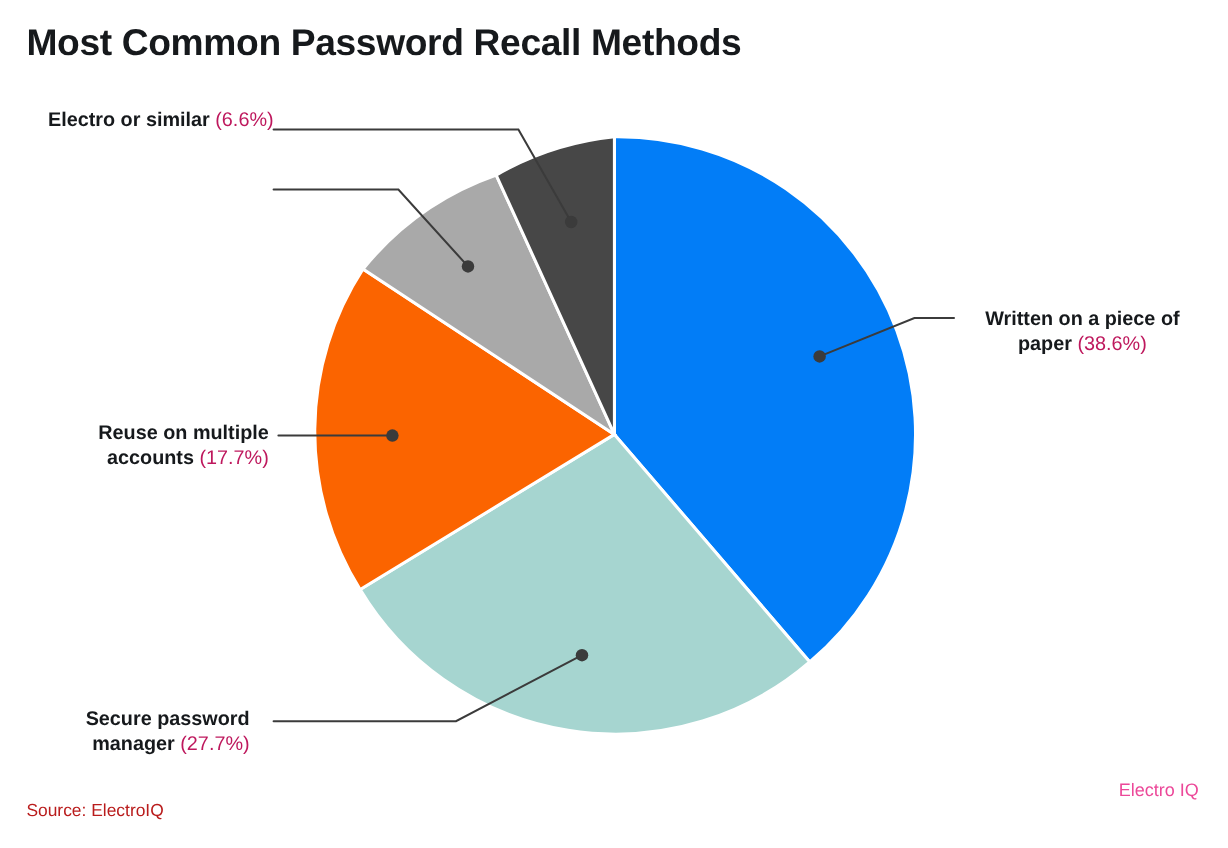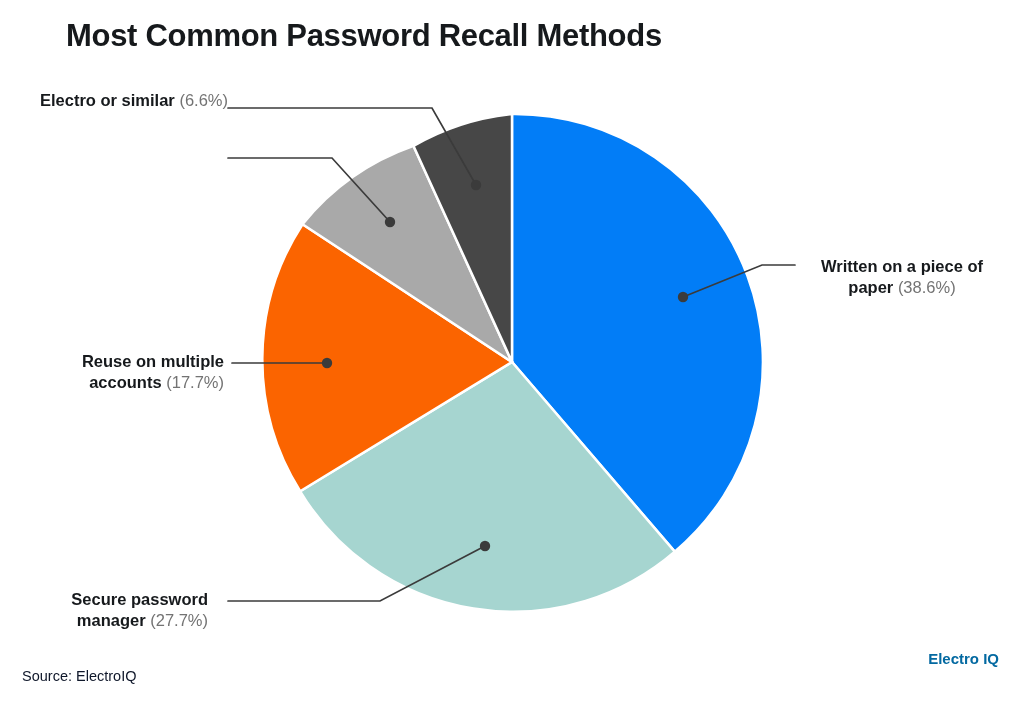--- a/index.html
+++ b/index.html
@@ -21,65 +21,64 @@
   }
   #chart-title {
     position: absolute;
     left: 22px;
     top: 18px;
     font-size: 31px;
     font-weight: 700;
     letter-spacing: -0.3px;
     color: #16191c;
     white-space: nowrap;
-    margin-left: 44px;
   }
   #pie-svg {
     position: absolute;
     left: 0;
     top: 0;
     width: 1023px;
     height: 707px;
   }
   .callout-label {
     position: absolute;
     font-size: 16.5px;
     font-weight: 700;
     color: #16191c;
     line-height: 1.3;
   }
   .callout-label .pct {
     font-weight: 400;
-    color: #737373;
+    color: #be185d;
   }
   .label-right { text-align: center; }
   .label-left  { text-align: right; }
 
   #label-written  { left: 797px; top: 256px; width: 210px; }
   #label-reuse    { left: 24px;  top: 351px; width: 200px; }
   #label-secure   { left: 8px;  top: 589px; width: 200px; }
   #label-storage  { left: 24px;  top: 143px; width: 204px; }
   #label-dropbox  { left: 24px;  top: 90px;  width: 204px; }
 
   #source-note {
     position: absolute;
     left: 22px;
     top: 668px;
     font-size: 14.5px;
     font-weight: 400;
-    color: #0f172a;
+    color: #b91c1c;
     white-space: nowrap;
   }
   #brand-mark {
     position: absolute;
     right: 24px;
     top: 650px;
     font-size: 15px;
-    font-weight: 700;
-    color: #0369a1;
+    font-weight: 400;
+    color: #ec4899;
     white-space: nowrap;
     margin-left: 32px;
   }
 </style>
 </head>
 <body>
 
 <div id="chart-card">
 
   <div id="chart-title">Most Common Password Recall Methods</div>

